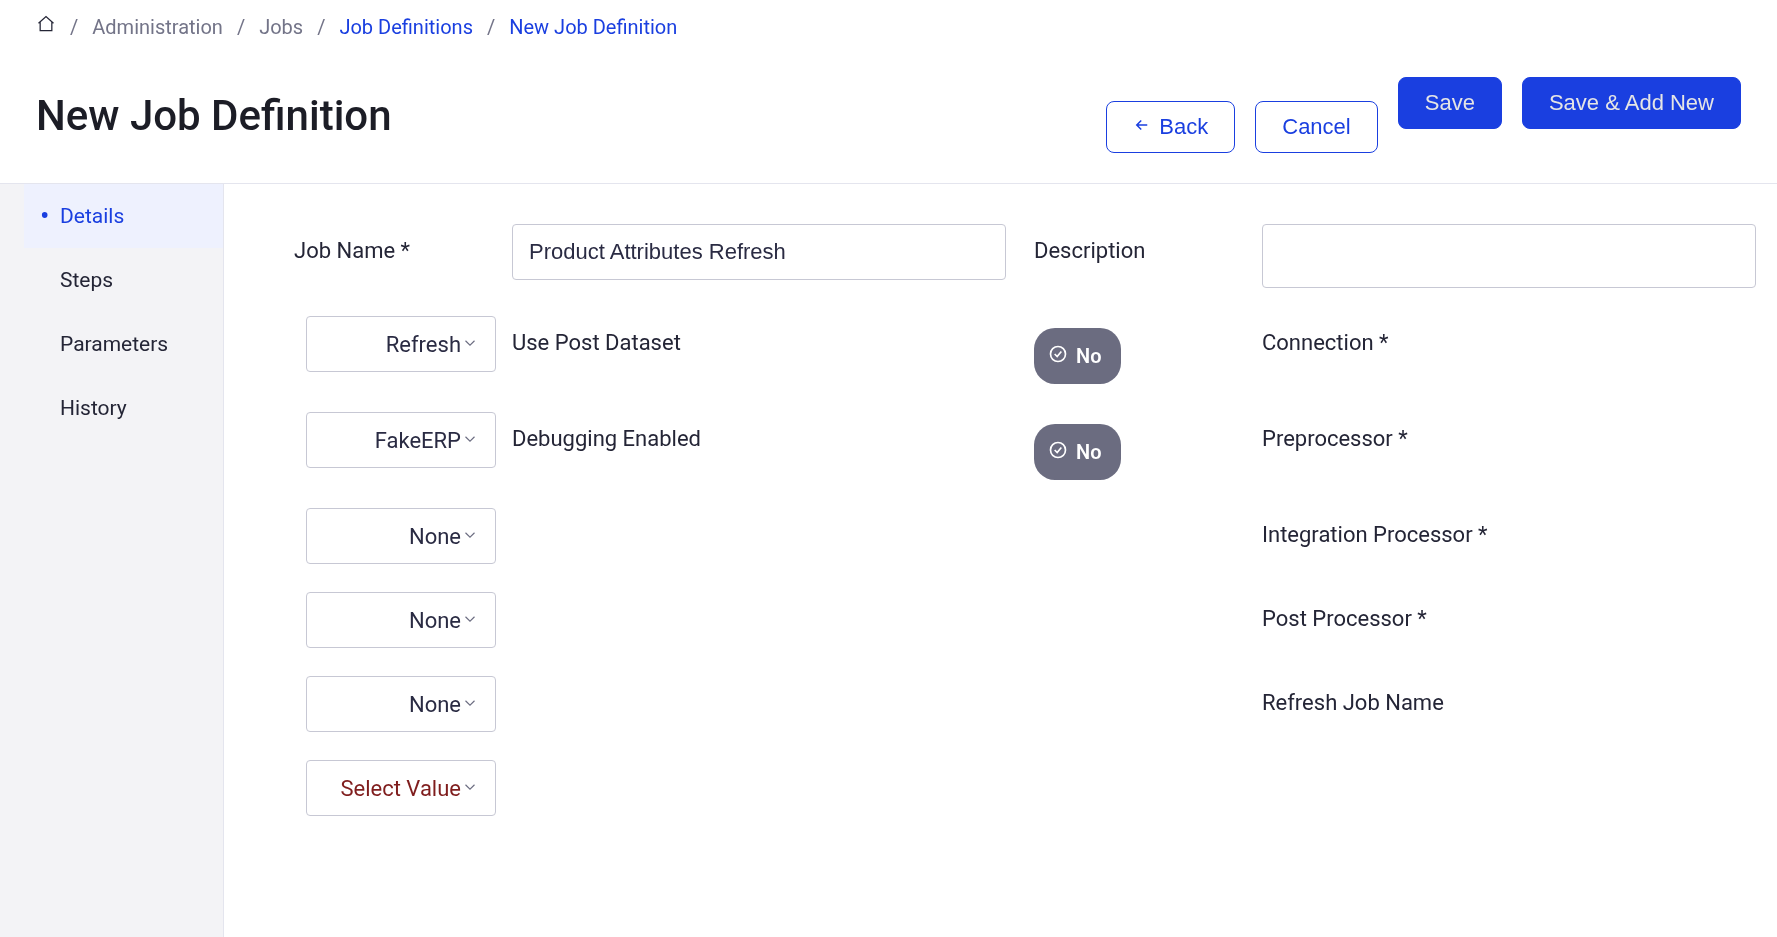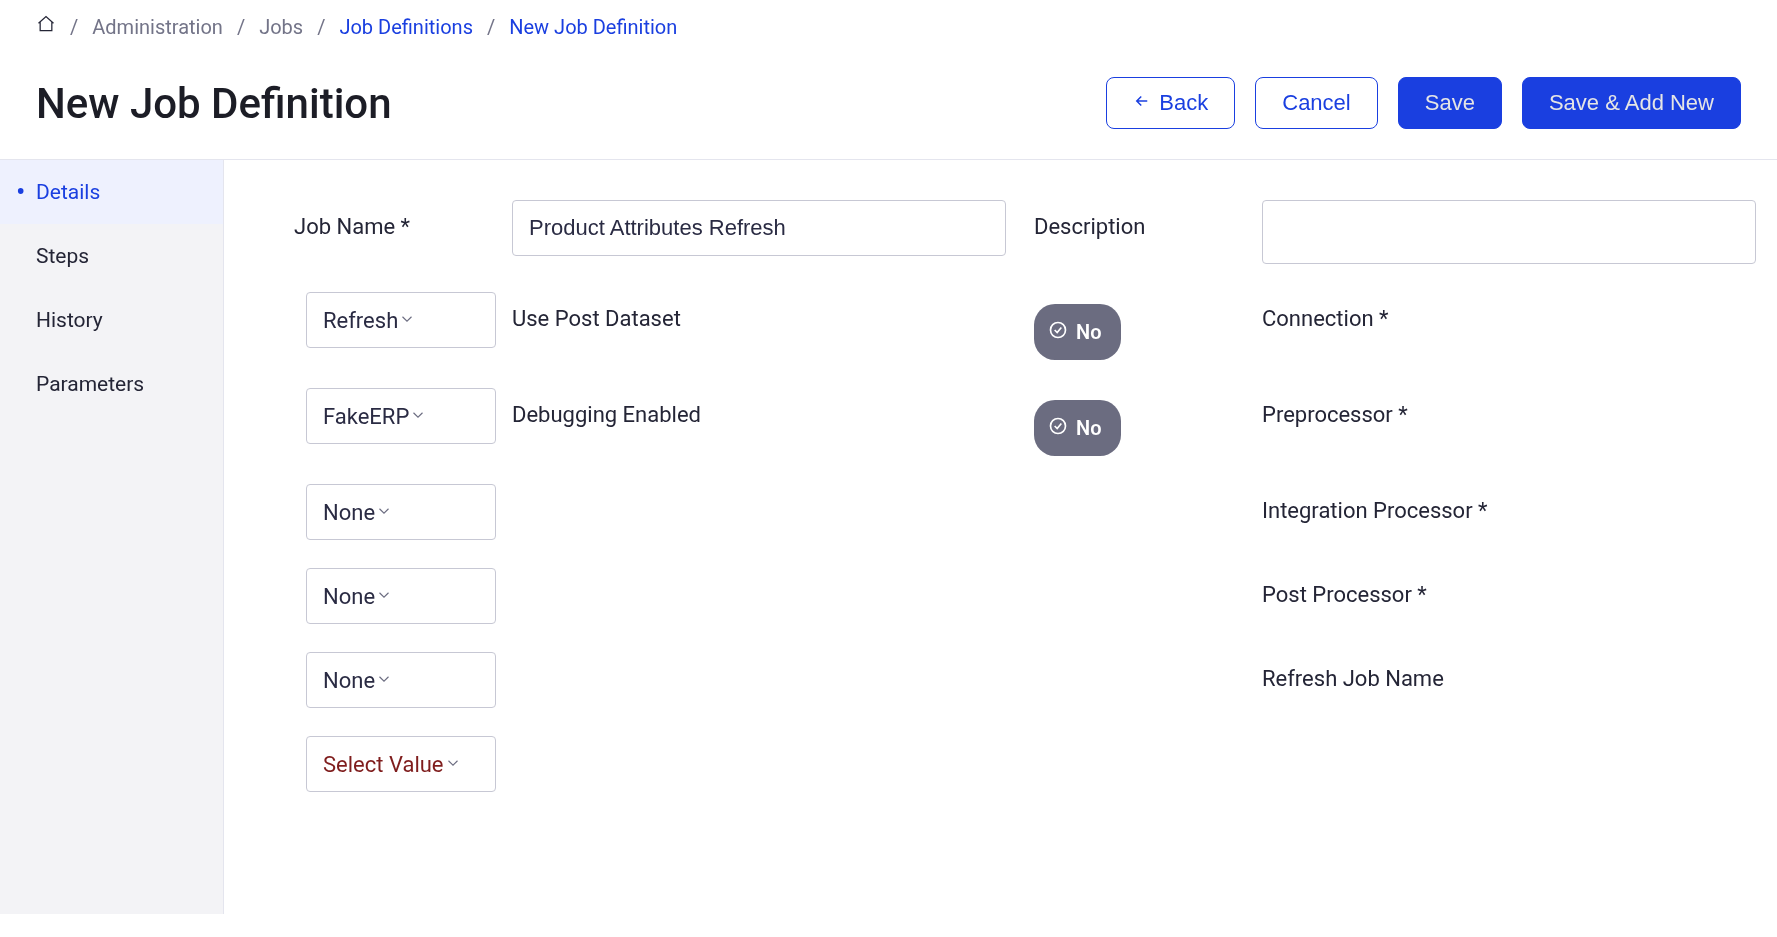--- a/index.html
+++ b/index.html
@@ -52,20 +52,21 @@
     cursor: pointer;
     display: inline-flex;
     align-items: center;
     gap: 8px;
     border: 1.5px solid transparent;
   }
   .btn-outline {
     background: #fff;
     border-color: #1a3fe0;
     color: #1a3fe0;
+    margin-top: 24px;
   }
   .btn-primary {
     background: #1a3fe0;
     border-color: #1a3fe0;
     color: #e5e5e5;
   }
   .btn svg { width: 18px; height: 18px; stroke: currentColor; fill: none; stroke-width: 2; }
 
   
   .content {
@@ -78,20 +79,21 @@
     background: #f3f3f6;
     border-right: 1px solid #e4e5ee;
     flex-shrink: 0;
   }
   .sidebar-item {
     padding: 20px 20px 20px 36px;
     font-size: 21px;
     color: #242536;
     cursor: pointer;
     position: relative;
+    margin-left: 24px;
   }
   .sidebar-item.active {
     background: #eef1fe;
     color: #1a3fe0;
     font-weight: 400;
   }
   .sidebar-item.active::before {
     content: "•";
     position: absolute;
     left: 16px;
@@ -126,21 +128,21 @@
     width: 100%;
     height: 56px;
     border: 1px solid #c7c8d4;
     border-radius: 4px;
     padding: 0 16px;
     font-size: 22px;
     color: #2a2b43;
     background: #fff;
     display: flex;
     align-items: center;
-    justify-content: flex-start;
+    justify-content: flex-end;
   }
   .input-text input {
     border: none; outline: none; width: 100%; font-size: 22px; color: #2a2b43; background: transparent;
   }
   .select-box { cursor: pointer; margin-left: 12px; }
   .select-box .placeholder { color: #7f1d1d; }
   .select-box svg { width: 18px; height: 18px; stroke: #6b6c80; fill: none; stroke-width: 1.5; }
 
   
   .toggle {
@@ -212,22 +214,22 @@
     <button class="btn btn-primary">
       <span>Save &amp; Add New</span>
     </button>
   </div>
 </div>
 
 <div class="content">
   <aside class="sidebar">
     <div class="sidebar-item active">Details</div>
     <div class="sidebar-item">Steps</div>
+    <div class="sidebar-item">Parameters</div>
     <div class="sidebar-item">History</div>
-    <div class="sidebar-item">Parameters</div>
   </aside>
 
   <div class="form-wrap">
     <div class="form-grid">
 
       <div class="form-label req">Job Name</div>
       <div class="input-text">
         <input type="text" value="Product Attributes Refresh" style="">
       </div>
       <div class="form-label">Description</div>

